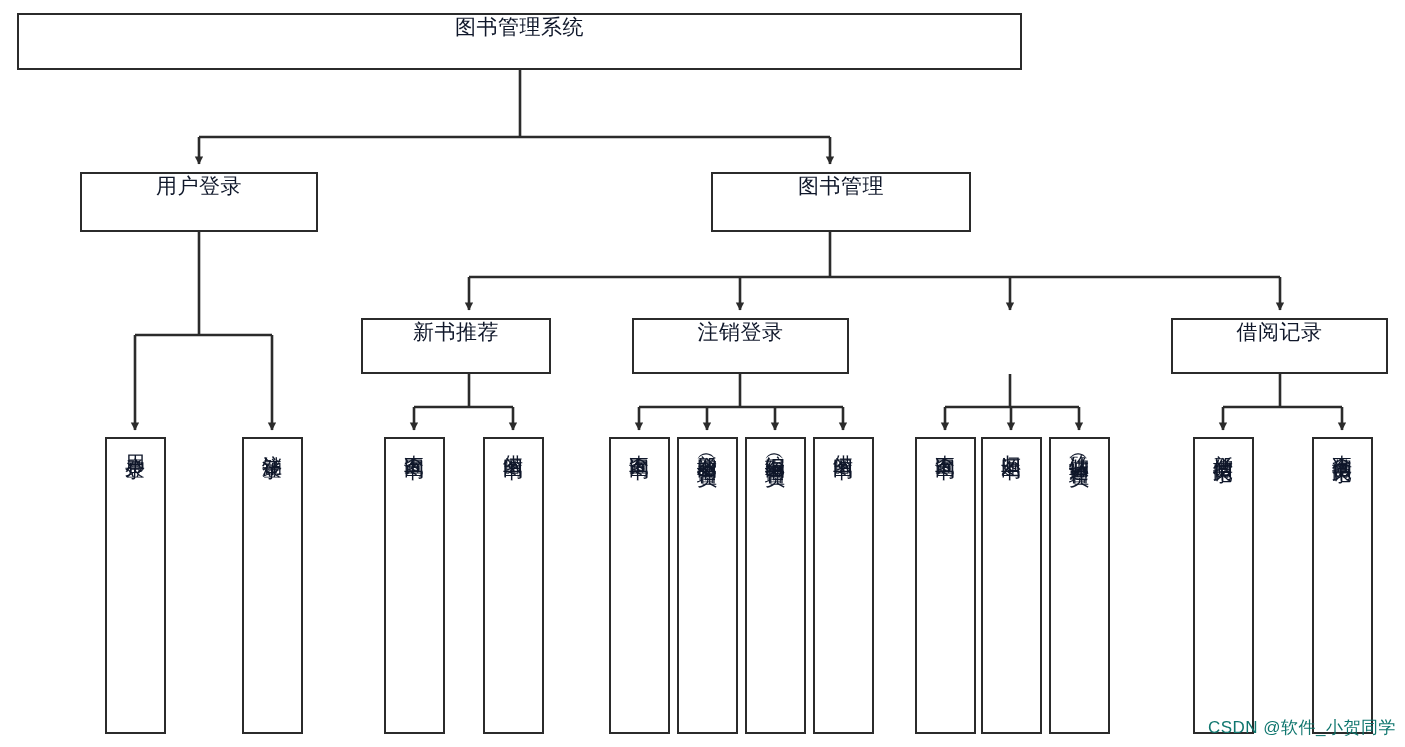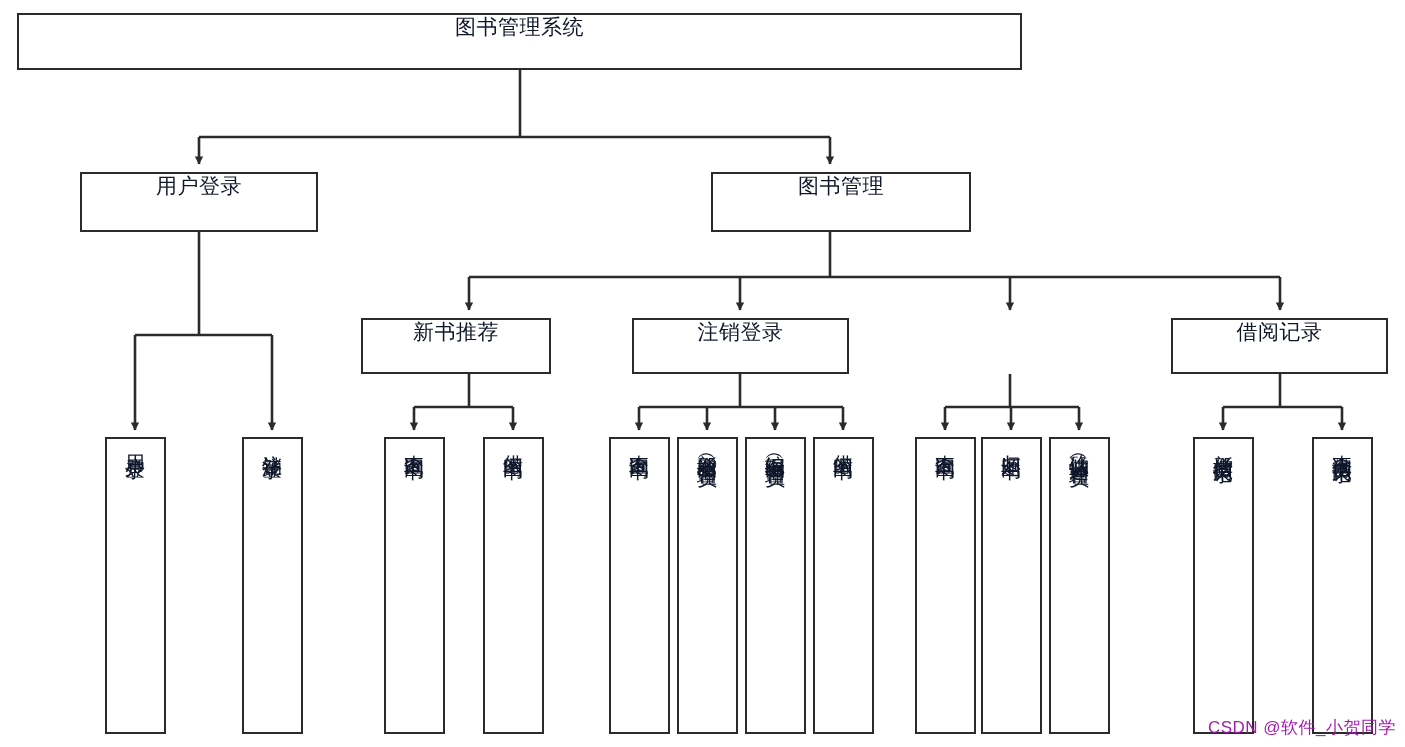--- a/index.html
+++ b/index.html
@@ -47,21 +47,21 @@
     font-size: 20px;
     letter-spacing: 2px;
     line-height: 1.0;
     white-space: normal;
   }
   .watermark {
     position: absolute;
     right: 9px;
     bottom: 8px;
     font-size: 17px;
-    color: #a21caf;
+    color: #0f766e;
     z-index: 5;
     white-space: nowrap;
     letter-spacing: 0.5px;
   }
 </style>
 </head>
 <body>
 
 <div id="canvas">
 

